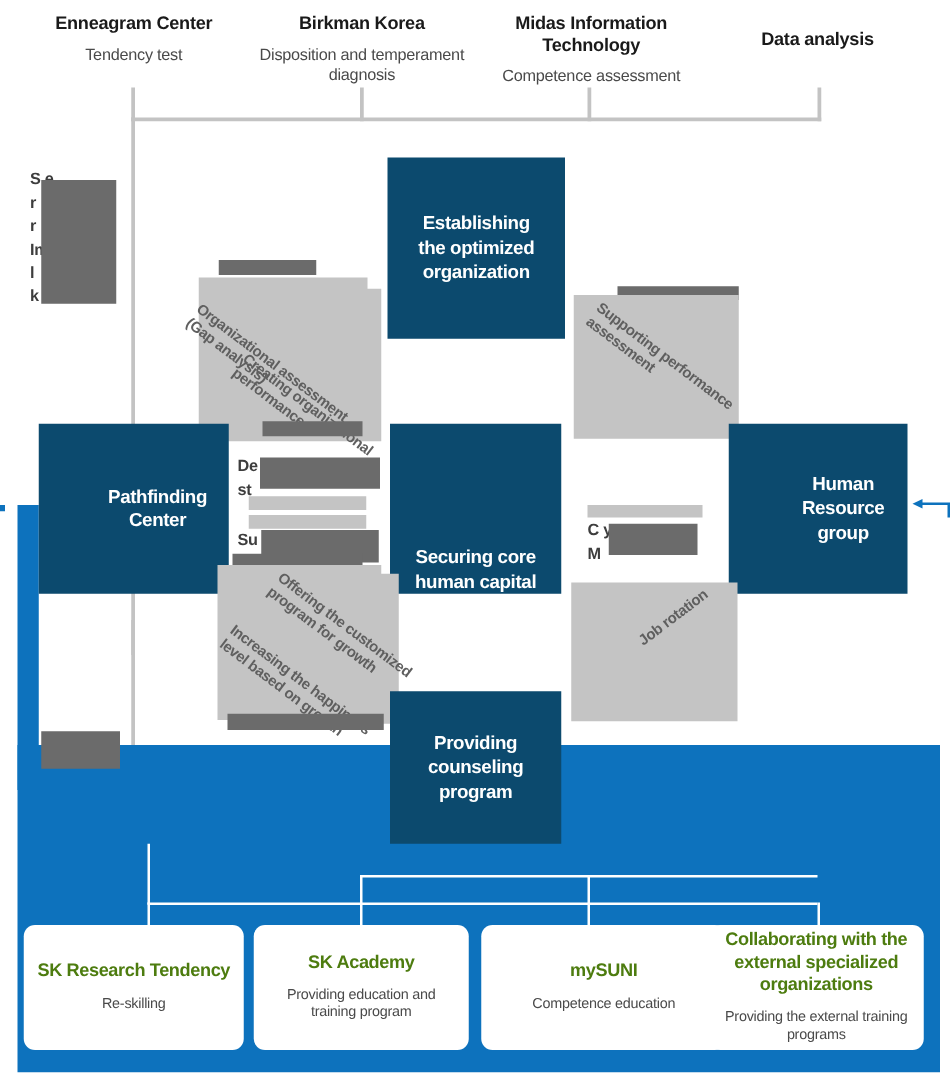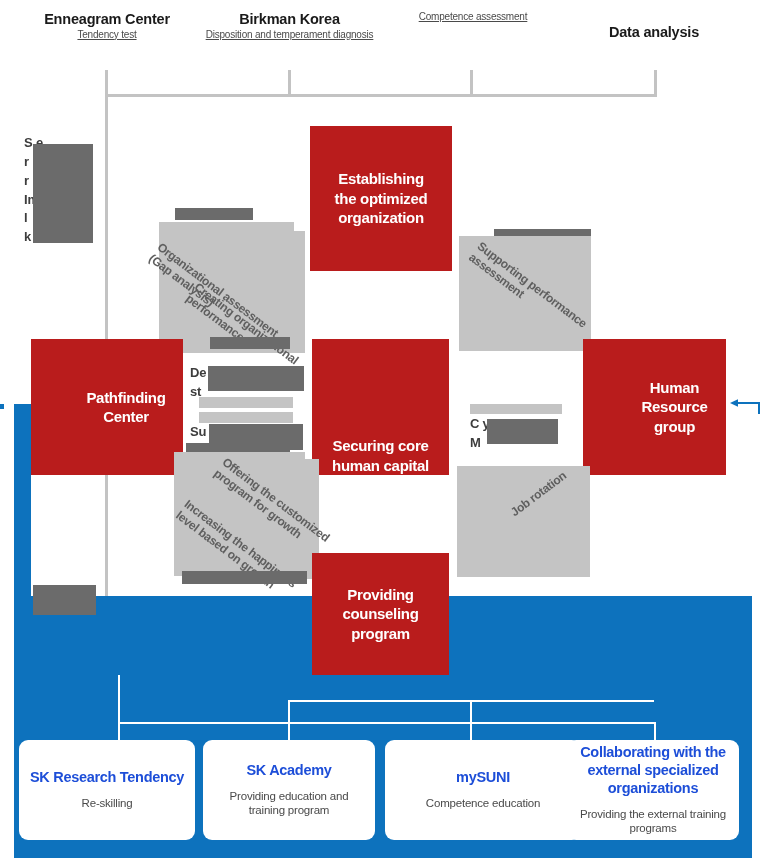--- a/index.html
+++ b/index.html
@@ -14,32 +14,32 @@
   
   .abs{position:absolute;box-sizing:border-box;}
 
   
   .partner{position:absolute;text-align:center;}
   .partner .p-title{
     font-size:14.5px;font-weight:700;color:#1a1a1a;line-height:1.22;
     letter-spacing:-0.2px;
   }
   .partner .p-sub{
-    margin-top:0;font-size:10px;font-weight:400;color:#4a4a4a;
-    line-height:1.25;letter-spacing:-0.2px;text-decoration:underline;
+    margin-top:7px;font-size:13px;font-weight:400;color:#4a4a4a;
+    line-height:1.25;letter-spacing:-0.2px;
   }
 
   
   .gline{position:absolute;background:#c3c3c3;}
   .gline-h{height:3px;}
   .gline-v{width:3px;}
 
   
   .bluebox{
-    position:absolute;background:#b91c1c;color:#ffffff;
+    position:absolute;background:#0c4a6e;color:#ffffff;
     display:flex;flex-direction:column;align-items:center;justify-content:center;
     text-align:center;box-sizing:border-box;
   }
   .bluebox .bb-main{
     font-size:15px;font-weight:700;line-height:1.3;letter-spacing:-0.3px;
   }
   .bluebox .bb-sub{
     font-size:12.5px;font-weight:700;line-height:1.25;letter-spacing:-0.3px;
     margin-top:2px;
   }
@@ -66,21 +66,21 @@
   .wline-h{height:2px;}
   .wline-v{width:2px;}
 
   
   .card{
     position:absolute;background:#ffffff;border-radius:9px;
     display:flex;flex-direction:column;align-items:center;justify-content:center;
     text-align:center;padding:6px 10px;box-sizing:border-box;
   }
   .card .c-title{
-    font-size:14.5px;font-weight:700;color:#1d4ed8;line-height:1.24;
+    font-size:14.5px;font-weight:700;color:#4d7c0f;line-height:1.24;
     letter-spacing:-0.3px;
   }
   .card .c-sub{
     margin-top:9px;font-size:11.5px;font-weight:400;color:#4a4a4a;
     line-height:1.3;letter-spacing:-0.2px;
   }
 
   
   .rail{position:absolute;background:#0d72bd;}
 
@@ -96,20 +96,21 @@
     <div class="p-title">Enneagram Center</div>
     <div class="p-sub">Tendency test</div>
   </div>
 
   <div class="partner" style="left:202px;top:11px;width:175px;">
     <div class="p-title">Birkman Korea</div>
     <div class="p-sub">Disposition and temperament diagnosis</div>
   </div>
 
   <div class="partner" style="left:387px;top:11px;width:172px;">
+    <div class="p-title">Midas Information Technology</div>
     <div class="p-sub">Competence assessment</div>
   </div>
 
   <div class="partner" style="left:565px;top:24px;width:178px;">
     <div class="p-title">Data analysis</div>
     <div class="p-sub"></div>
   </div>
 
   <div class="gline gline-v" style="left:105px;top:70px;height:27px;"></div>
   <div class="gline gline-v" style="left:288px;top:70px;height:27px;"></div>

